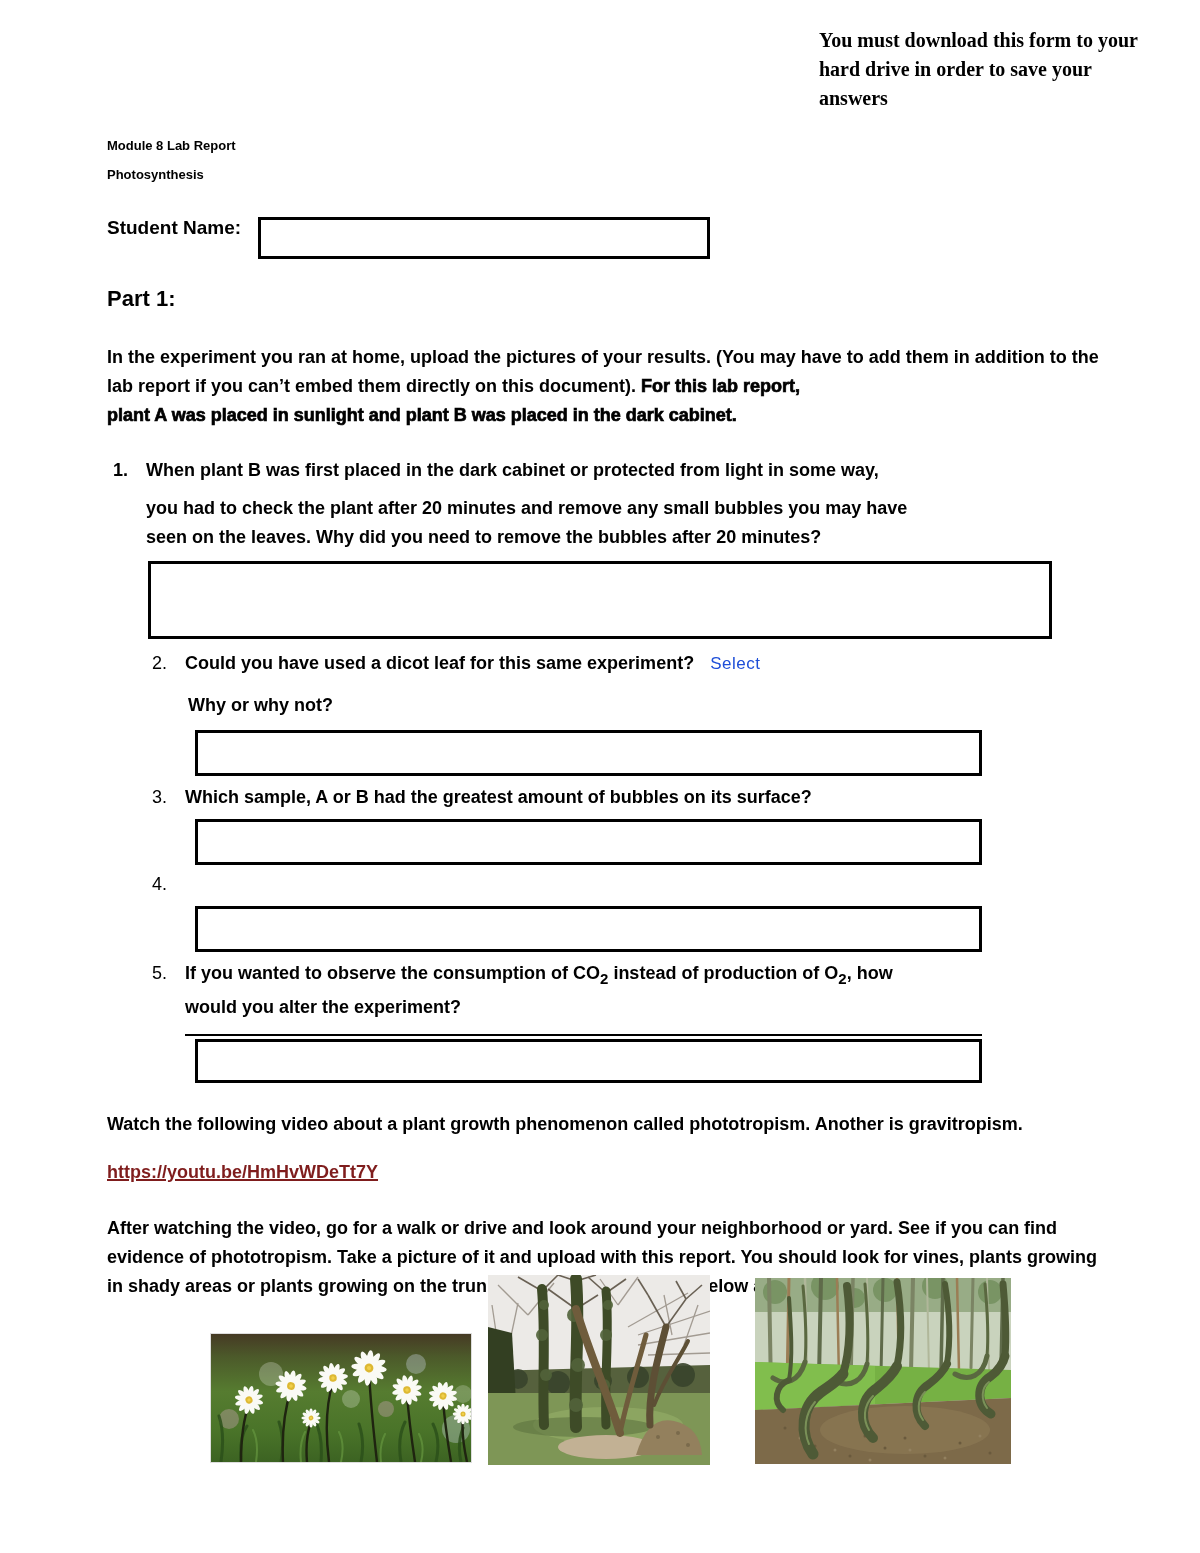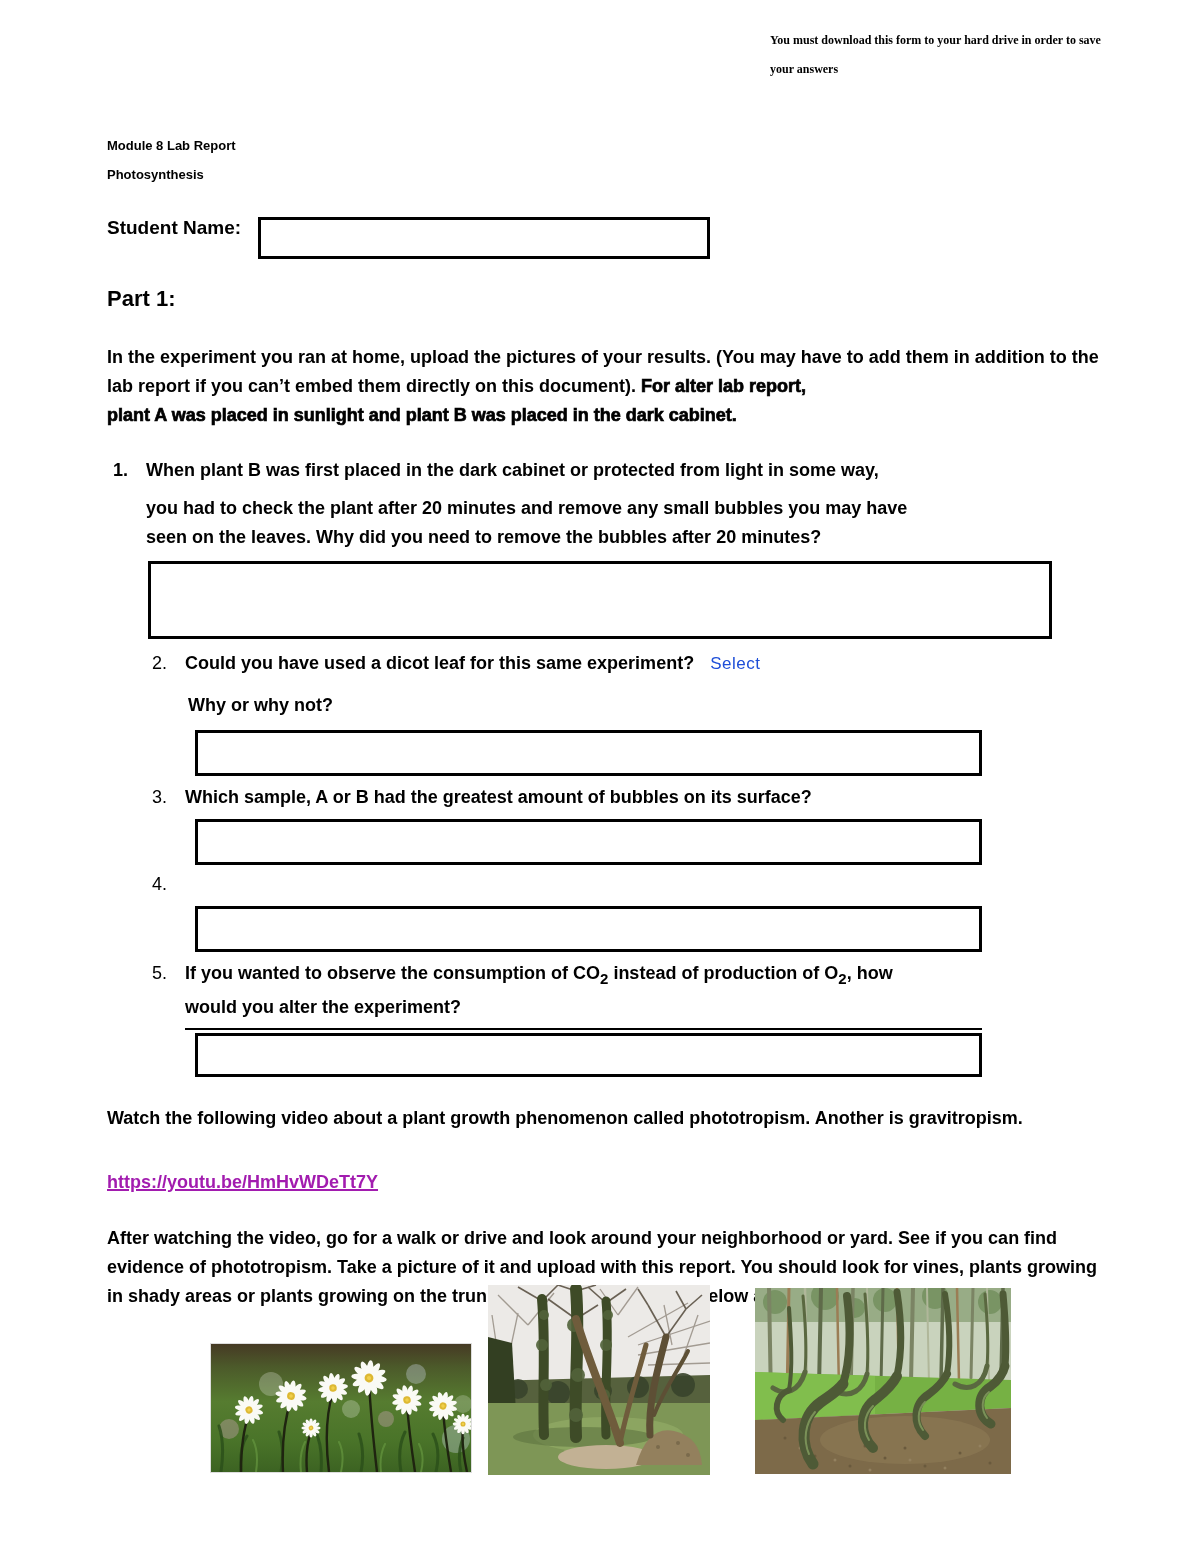--- a/index.html
+++ b/index.html
@@ -1,23 +1,23 @@
 <!DOCTYPE html>
 <html><head>
 <meta charset="utf-8">
 <style>
   html,body{margin:0;padding:0;background:#ffffff;}
   .page{
     position:relative;width:1200px;height:1553px;background:#ffffff;
     font-family:"Liberation Sans",sans-serif;color:#000;overflow:hidden;
   }
   .top-note{
-    position:absolute;left:770px;top:26px;width:345px;
+    position:absolute;left:819px;top:26px;width:345px;
     font-family:"Liberation Serif",serif;font-weight:700;
-    font-size:12px;line-height:29px;
+    font-size:20px;line-height:29px;
   }
   .content{position:absolute;left:107px;top:131px;width:1005px;}
   .doc-title{font-size:13px;font-weight:700;line-height:29px;}
   .student-row{margin-top:28px;display:flex;align-items:flex-start;height:44px;}
   .student-label{font-size:19px;font-weight:700;width:151px;flex:0 0 151px;}
   .name-box{width:446px;height:36px;border:3px solid #000;background:#fff;}
   .part-label{margin-top:23px;font-size:22px;font-weight:700;line-height:29px;}
   .para{font-size:18px;font-weight:700;line-height:29px;}
   .intro{margin-top:30px;width:1000px;}
   .xbold{font-weight:800;-webkit-text-stroke:0.7px #000;}
@@ -32,25 +32,25 @@
   .qn .num{flex:0 0 33px;font-size:18px;font-weight:400;line-height:29px;}
   .q2{margin-top:10px;}
   .q3{margin-top:7px;}
   .q4{margin-top:5px;}
   .q5{margin-top:7px;}
   .select-label{font-weight:400;font-size:17px;color:#1d4ed8;margin-left:16px;letter-spacing:0.5px;}
   .why{margin-top:13px;padding-left:81px;}
   .answer-box{margin-left:88px;margin-top:10px;width:781px;height:40px;border:3px solid #000;background:#fff;}
   .bm6{margin-top:7px;}
   .q5-line1{display:block;white-space:nowrap;}
-  .q5-line2{display:block;width:797px;border-bottom:2.5px solid #000;padding-bottom:6px;}
+  .q5-line2{display:block;width:797px;border-bottom:2.5px solid #000;padding-bottom:12px;}
   .q5-box{margin-top:3px;height:38px;}
   .watch{margin-top:27px;width:990px;}
-  .video-link{display:inline-block;margin-top:17px;font-size:18px;font-weight:700;line-height:29px;
-    color:#a21caf;text-decoration:underline;text-decoration-thickness:2px;cursor:pointer;}
+  .video-link{display:inline-block;margin-top:1px;font-size:18px;font-weight:700;line-height:29px;
+    color:#7f1d1d;text-decoration:underline;text-decoration-thickness:2px;cursor:pointer;}
   .outro{margin-top:27px;width:1005px;}
   .figures{position:relative;height:200px;margin-top:-44px;}
   .fig{position:absolute;line-height:0;}
   .fig-daisies{left:103px;top:58px;width:260px;height:128px;border:1px solid #ddd;}
   .fig-leaning{left:381px;top:0;width:222px;height:190px;}
   .fig-crooked{left:648px;top:3px;width:256px;height:186px;}
   svg{display:block;}
 </style>
 </head>
 <body>
@@ -66,21 +66,21 @@
       <div>Photosynthesis</div>
     </div>
 
     <div class="student-row">
       <span class="student-label">Student Name:</span>
       <div class="name-box"></div>
     </div>
 
     <div class="part-label">Part 1:</div>
 
-    <p class="para intro"><span>In the experiment you ran at home, upload the pictures of your results. (You may have to add them in addition to the lab report if you can’t embed them directly on this document). </span><span class="xbold">For alter lab report,</span><br><span class="xbold">plant A was placed in sunlight and plant B was placed in the dark cabinet.</span></p>
+    <p class="para intro"><span>In the experiment you ran at home, upload the pictures of your results. (You may have to add them in addition to the lab report if you can’t embed them directly on this document). </span><span class="xbold">For this lab report,</span><br><span class="xbold">plant A was placed in sunlight and plant B was placed in the dark cabinet.</span></p>
 
     
     <div class="q q1">
       <span class="num">1.</span>
       <span class="qbody">
         <span class="line1">When plant B was first placed in the dark cabinet or protected from light in some way,</span>
         <span class="rest">you had to check the plant after 20 minutes and remove any small bubbles you may have seen on the leaves. Why did you need to remove the bubbles after 20 minutes?</span>
       </span>
     </div>
     <div class="answer-box-large"></div>

